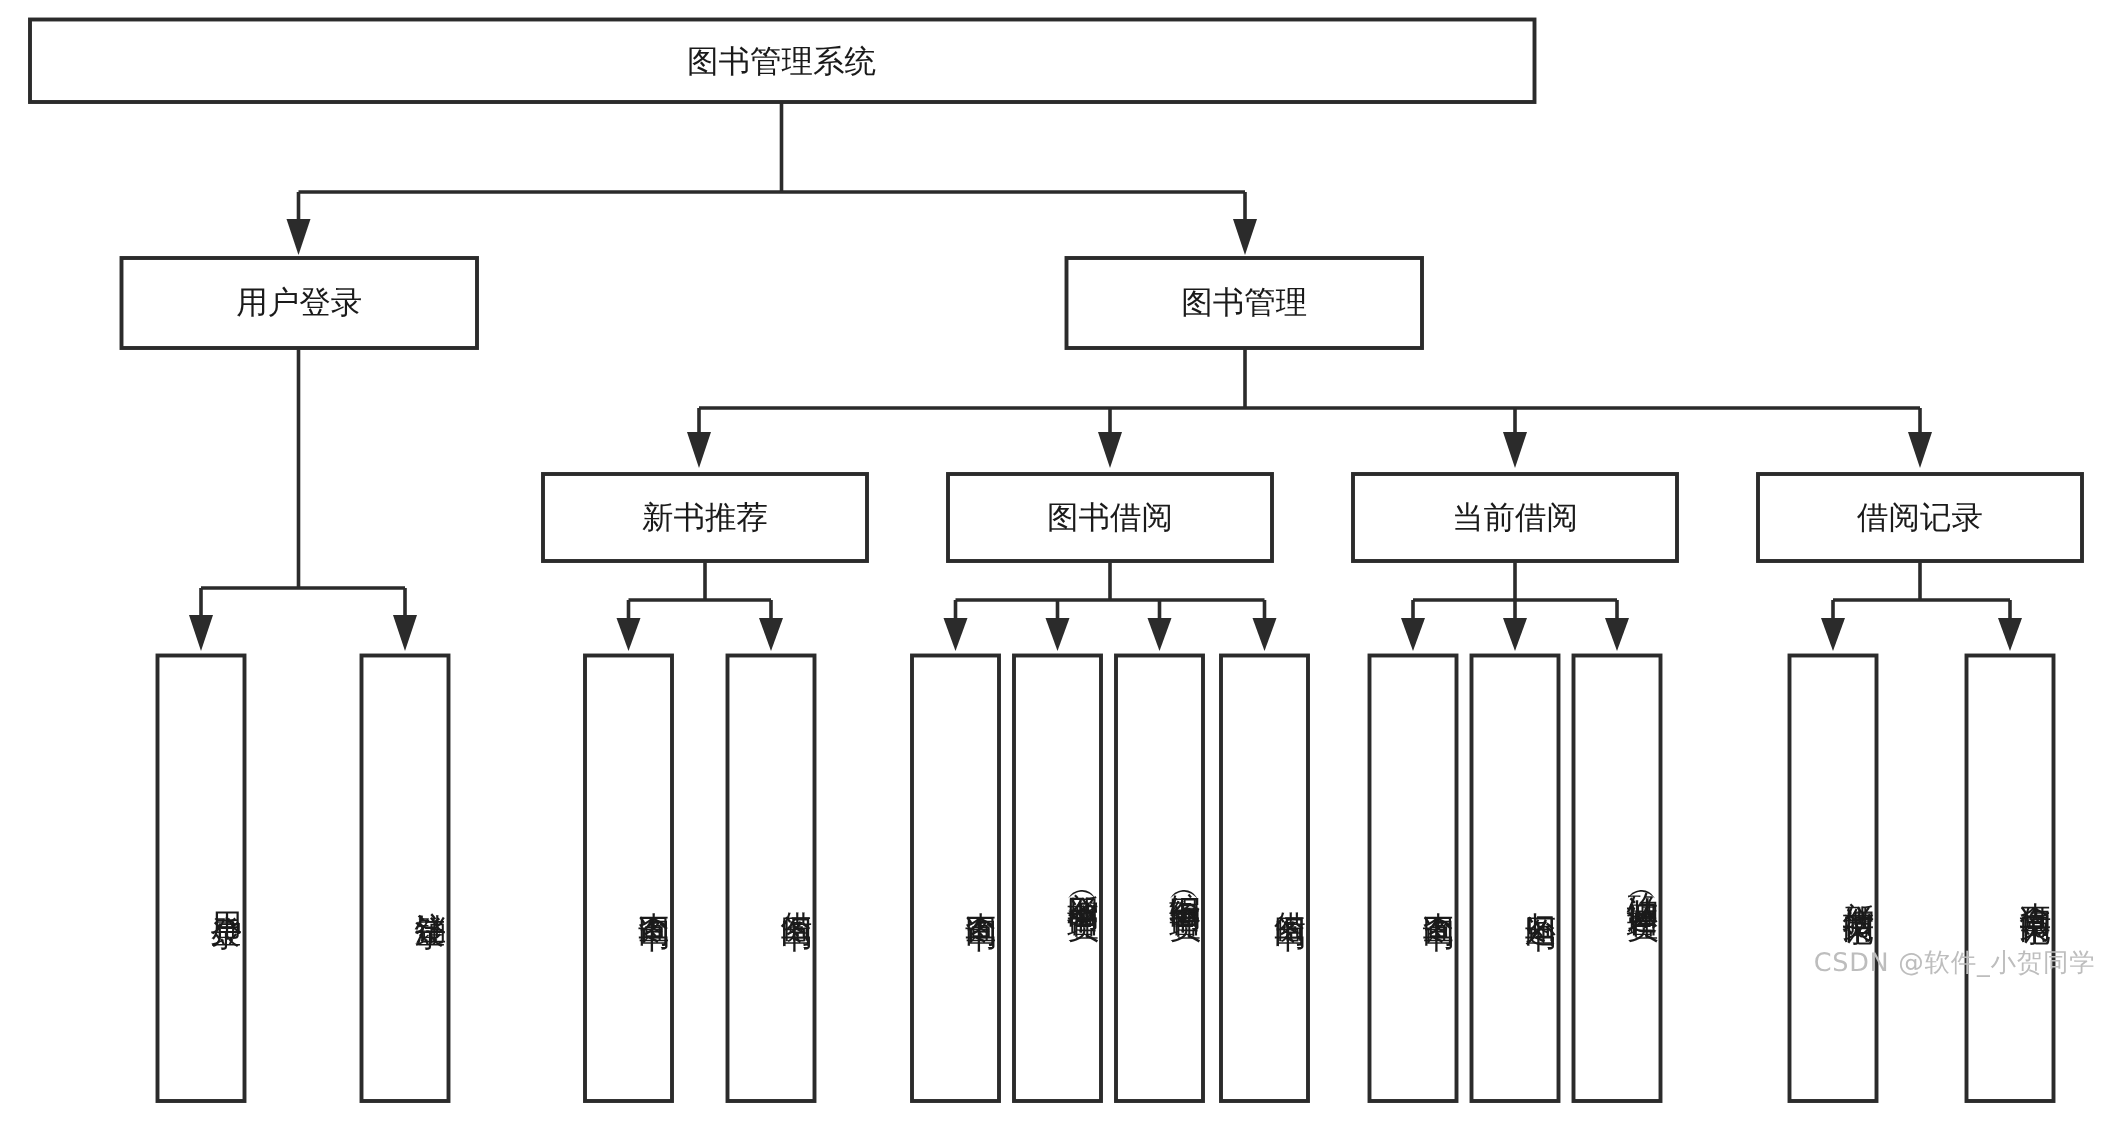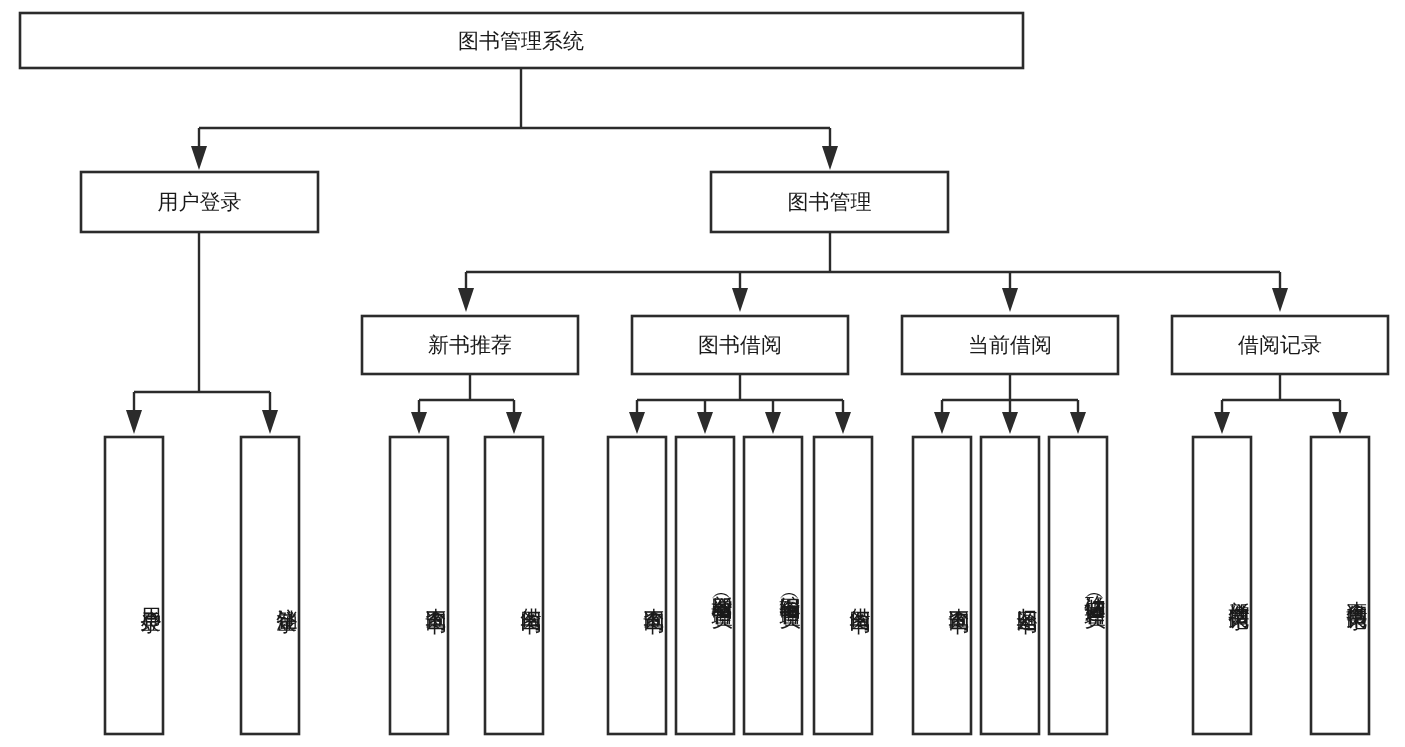--- a/index.html
+++ b/index.html
@@ -220,13 +220,14 @@
   <div class="leaf-label" style="left:744px; top:443px; width:58px; height:288px;">编辑图书（管理员）</div>
   <div class="leaf-label" style="left:814px; top:505px; width:58px; height:180px;">借阅图书</div>
 
   <div class="leaf-label" style="left:913px; top:505px; width:58px; height:180px;">查询图书</div>
   <div class="leaf-label" style="left:981px; top:505px; width:58px; height:180px;">归还图书</div>
   <div class="leaf-label" style="left:1049px; top:443px; width:58px; height:288px;">确认归还（管理员）</div>
 
   <div class="leaf-label" style="left:1193px; top:470px; width:58px; height:240px;">新增借阅记录</div>
   <div class="leaf-label" style="left:1311px; top:470px; width:58px; height:240px;">查询借阅记录</div>
 
+  <div id="watermark">CSDN @软件_小贺同学</div>
 </div>
 
 </body></html>

